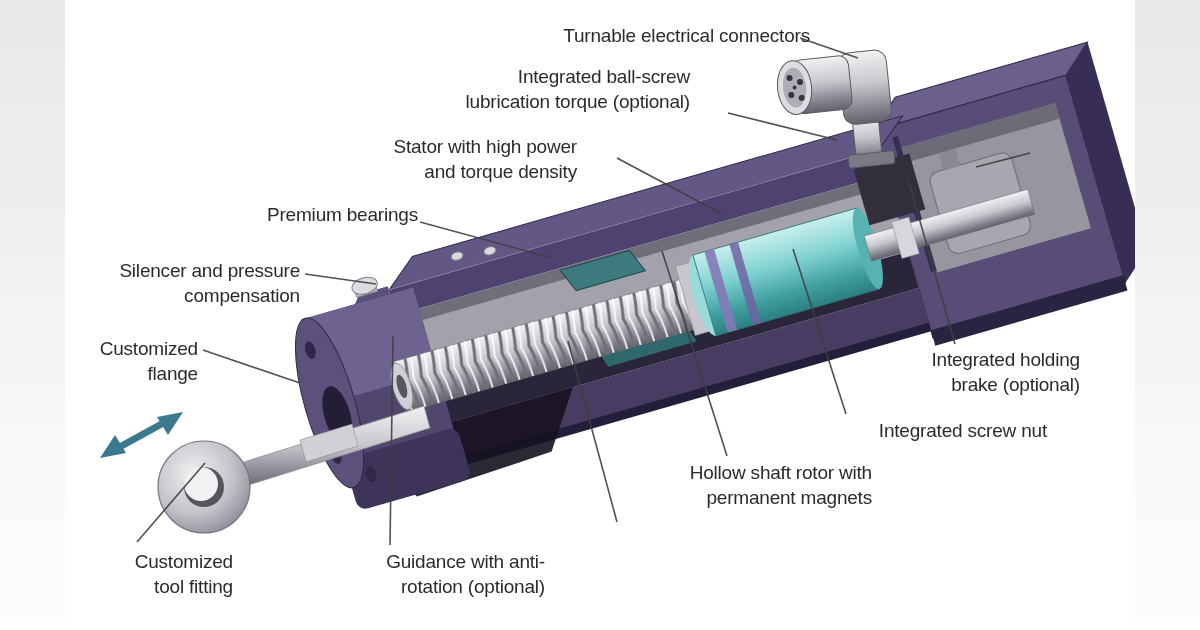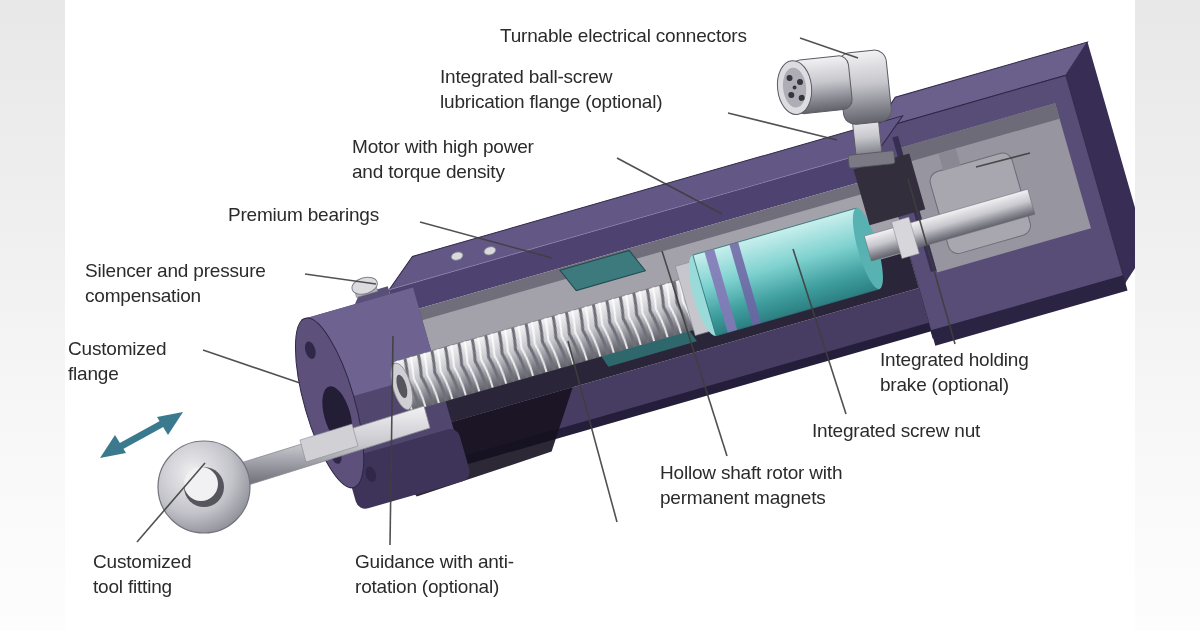--- a/index.html
+++ b/index.html
@@ -11,21 +11,21 @@
   .stage{position:absolute;inset:0;}
   svg.art{position:absolute;left:0;top:0;width:1200px;height:630px;}
   .side-bar{
     position:absolute;top:0;height:630px;width:65px;z-index:5;
     background:linear-gradient(180deg,#e8e8e8 0%,#efefef 35%,#f8f8f8 70%,#fdfdfd 100%);
   }
   .side-bar.left{left:0;}
   .side-bar.right{right:0;}
   .label{
     position:absolute;z-index:4;
-    text-align:left;white-space:pre-line;
+    text-align:right;white-space:pre-line;
     font-size:19px;line-height:1.32;letter-spacing:-0.2px;
     color:#2b2b2b;
   }
 </style>
 </head>
 <body>
 
 <div class="stage">
 
 <svg class="art" viewBox="0 0 1200 630" aria-hidden="true">
@@ -168,22 +168,22 @@
 
   <g>
     <line x1="116" y1="449" x2="167" y2="421" stroke="#3b7a8e" stroke-width="7"></line>
     <polygon points="100,458 126,453 115,435" fill="#3b7a8e"></polygon>
     <polygon points="183,412 157,417 168,435" fill="#3b7a8e"></polygon>
   </g>
 </svg>
 
 <div class="label" style="left:500px;top:23px;width:310px">Turnable electrical connectors</div>
 <div class="label" style="left:440px;top:64px;width:250px">Integrated ball-screw
-lubrication flange (optional)</div>
-<div class="label" style="left:352px;top:134px;width:225px">Motor with high power
+lubrication torque (optional)</div>
+<div class="label" style="left:352px;top:134px;width:225px">Stator with high power
 and torque density</div>
 <div class="label" style="left:85px;top:258px;width:215px">Silencer and pressure
 compensation</div>
 <div class="label" style="left:228px;top:202px;width:190px">Premium bearings</div>
 <div class="label" style="left:68px;top:336px;width:130px">Customized
 flange</div>
 <div class="label" style="left:93px;top:549px;width:140px">Customized
 tool fitting</div>
 <div class="label" style="left:355px;top:549px;width:190px">Guidance with anti-
 rotation (optional)</div>

